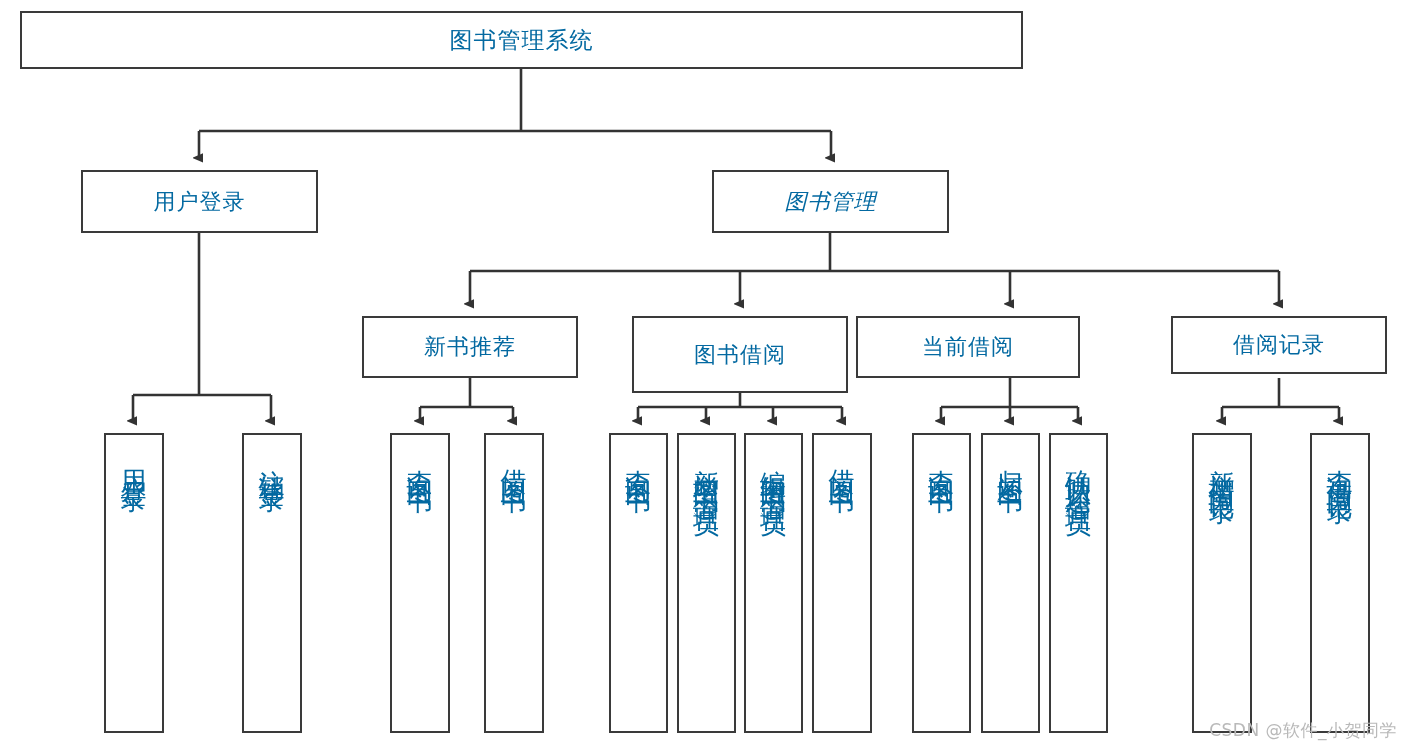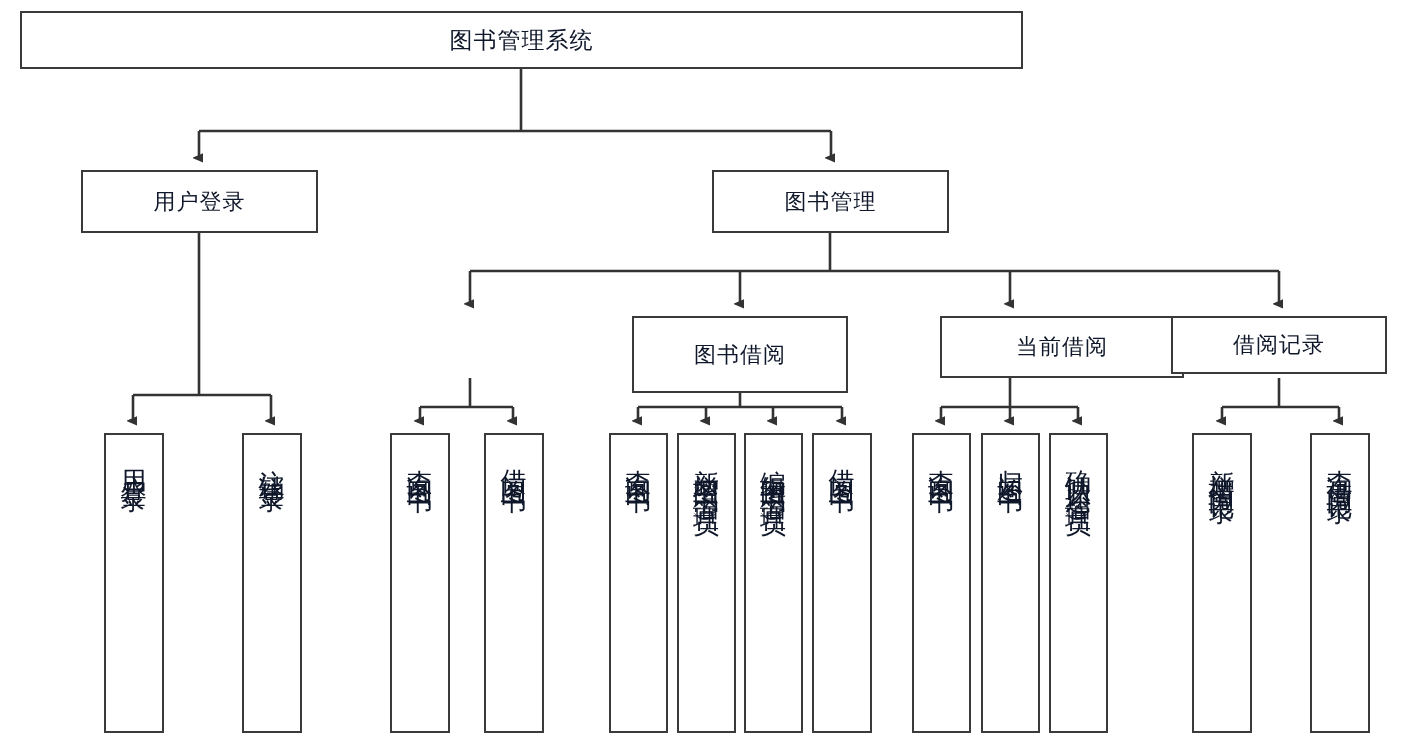--- a/index.html
+++ b/index.html
@@ -19,21 +19,21 @@
     background:#ffffff;
     border:2px solid #3a3a3a;
     display:flex;
     align-items:center;
     justify-content:center;
     color:#222222;
   }
   .node .label{
     text-align:right;
     line-height:1.05;
-    color:#0f172a;
+    color:#0369a1;
     white-space:pre-line;
   }
   
   .h-node .label{
     font-size:22px;
     letter-spacing:1px;
   }
   #n-root .label{font-size:23px;}
 
   
@@ -117,28 +117,31 @@
     </g>
   </svg>
 
   <div class="node h-node" id="n-root" style="left:20px;top:11px;width:1003px;height:58px;">
     <span class="label">图书管理系统</span>
   </div>
 
   <div class="node h-node" style="left:81px;top:170px;width:237px;height:63px;">
     <span class="label">用户登录</span>
   </div>
-  <div class="node h-node" style="left:712px;top:170px;width:237px;height:63px;">
+  <div class="node h-node" style="left:712px;top:170px;width:237px;height:63px;font-style:italic;">
     <span class="label">图书管理</span>
   </div>
 
+  <div class="node h-node" style="left:362px;top:316px;width:216px;height:62px;">
+    <span class="label">新书推荐</span>
+  </div>
   <div class="node h-node" style="left:632px;top:316px;width:216px;height:77px;">
     <span class="label">图书借阅</span>
   </div>
-  <div class="node h-node" style="left:940px;top:316px;width:244px;height:62px;">
+  <div class="node h-node" style="left:856px;top:316px;width:224px;height:62px;">
     <span class="label">当前借阅</span>
   </div>
   <div class="node h-node" style="left:1171px;top:316px;width:216px;height:58px;">
     <span class="label">借阅记录</span>
   </div>
 
   <div class="node v-node" style="left:104px;top:433px;width:60px;height:300px;">
     <span class="label">用户登录</span>
   </div>
   <div class="node v-node" style="left:242px;top:433px;width:60px;height:300px;">
@@ -175,14 +178,15 @@
     <span class="label">确认归还（管理员）</span>
   </div>
 
   <div class="node v-node" style="left:1192px;top:433px;width:60px;height:300px;">
     <span class="label">新增借阅记录</span>
   </div>
   <div class="node v-node" style="left:1310px;top:433px;width:60px;height:300px;">
     <span class="label">查询借阅记录</span>
   </div>
 
+  <div class="watermark">CSDN @软件_小贺同学</div>
 
 </div>
 
 </body></html>

